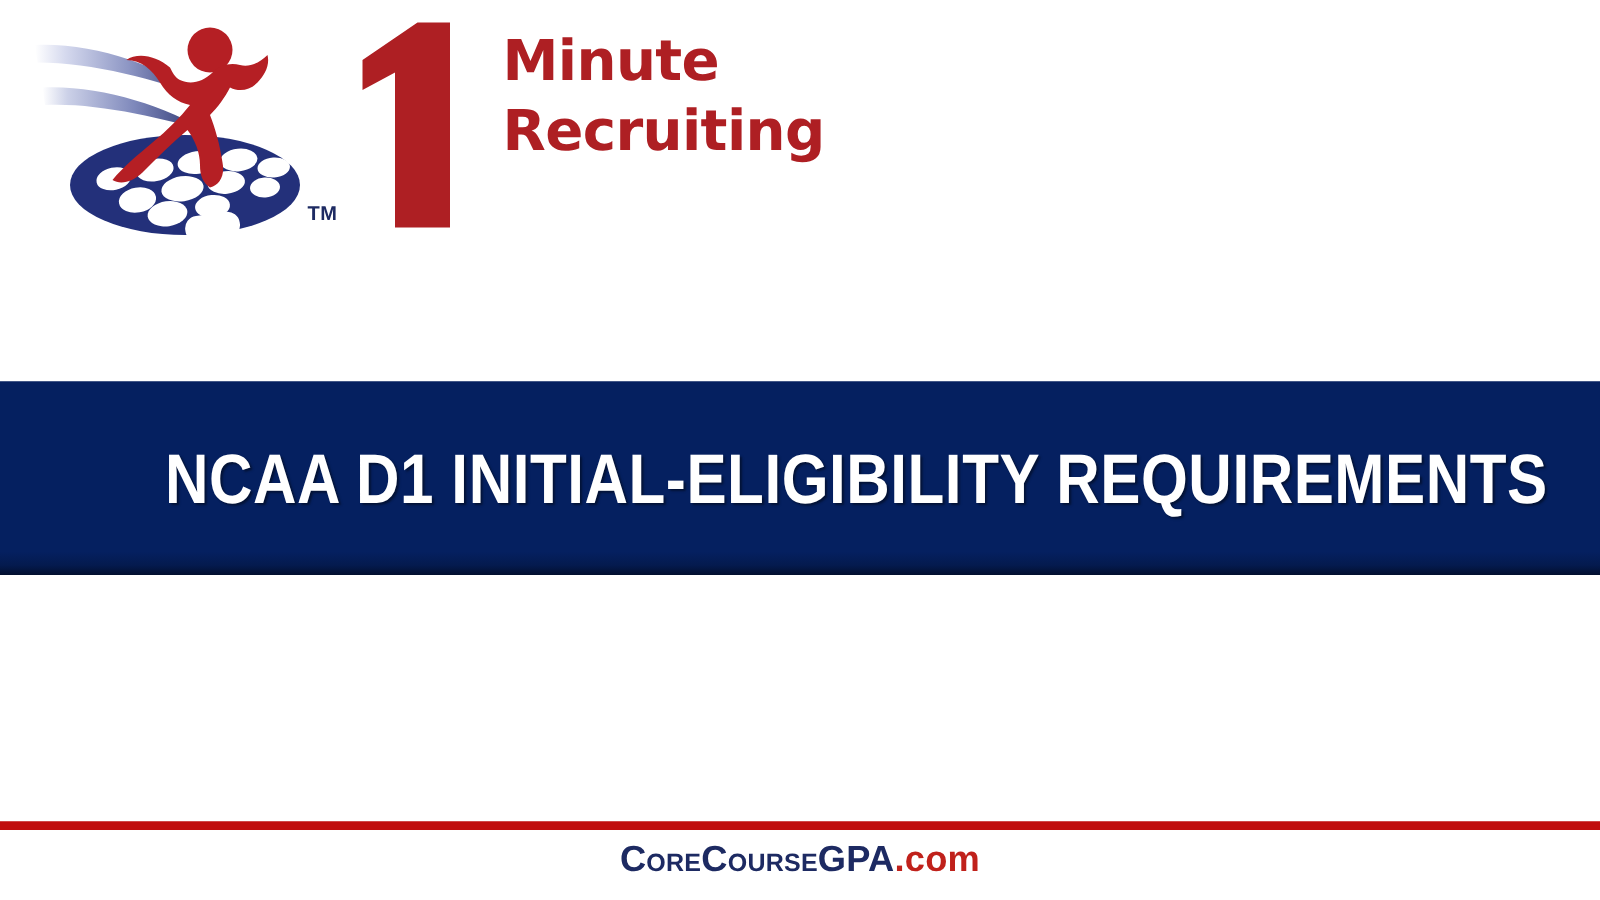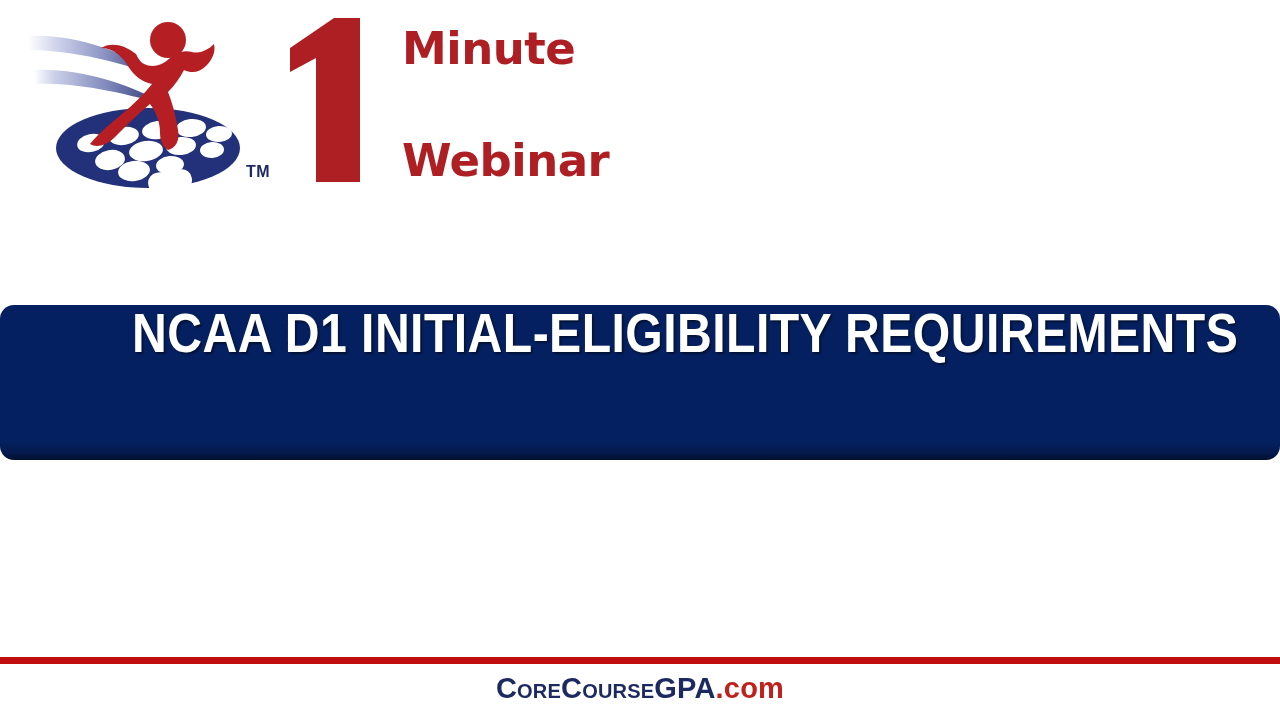--- a/index.html
+++ b/index.html
@@ -88,21 +88,21 @@
     left: 0;
     top: 305px;
     width: 1280px;
     height: 155px;
     background: linear-gradient(to bottom,
         #052060 0%,
         #052060 88%,
         #041a4e 95%,
         #020f2e 100%);
     display: flex;
-    border-radius: 14px;
+    align-items: center;
   }
   #title-text {
     margin-left: 132px;
     color: #ffffff;
     font-family: "Liberation Sans Narrow", "Liberation Sans", sans-serif;
     font-weight: bold;
     font-size: 56px;
     line-height: 1;
     letter-spacing: 0.5px;
     white-space: nowrap;
@@ -209,21 +209,21 @@
     </div>
 
     <div id="logo-wordmark">
       <div class="logo-num">
         <svg width="95" height="172" viewBox="0 0 95 172" xmlns="http://www.w3.org/2000/svg">
           <path d="M14,34 L58,4 L84,4 L84,168 L40,168 L40,44 L14,58 Z" fill="#ae1f23"></path>
         </svg>
       </div>
       <div class="logo-lines">
         <div class="logo-line" id="logo-line-1">Minute</div>
-        <div class="logo-line" id="logo-line-3">Webinar</div>
+        <div class="logo-line" id="logo-line-2">Recruiting</div>
       </div>
     </div>
 
     <div id="logo-tm">TM</div>
   </div>
 
   <div id="title-banner">
     <div id="title-text">NCAA D1 INITIAL-ELIGIBILITY REQUIREMENTS</div>
   </div>
 

